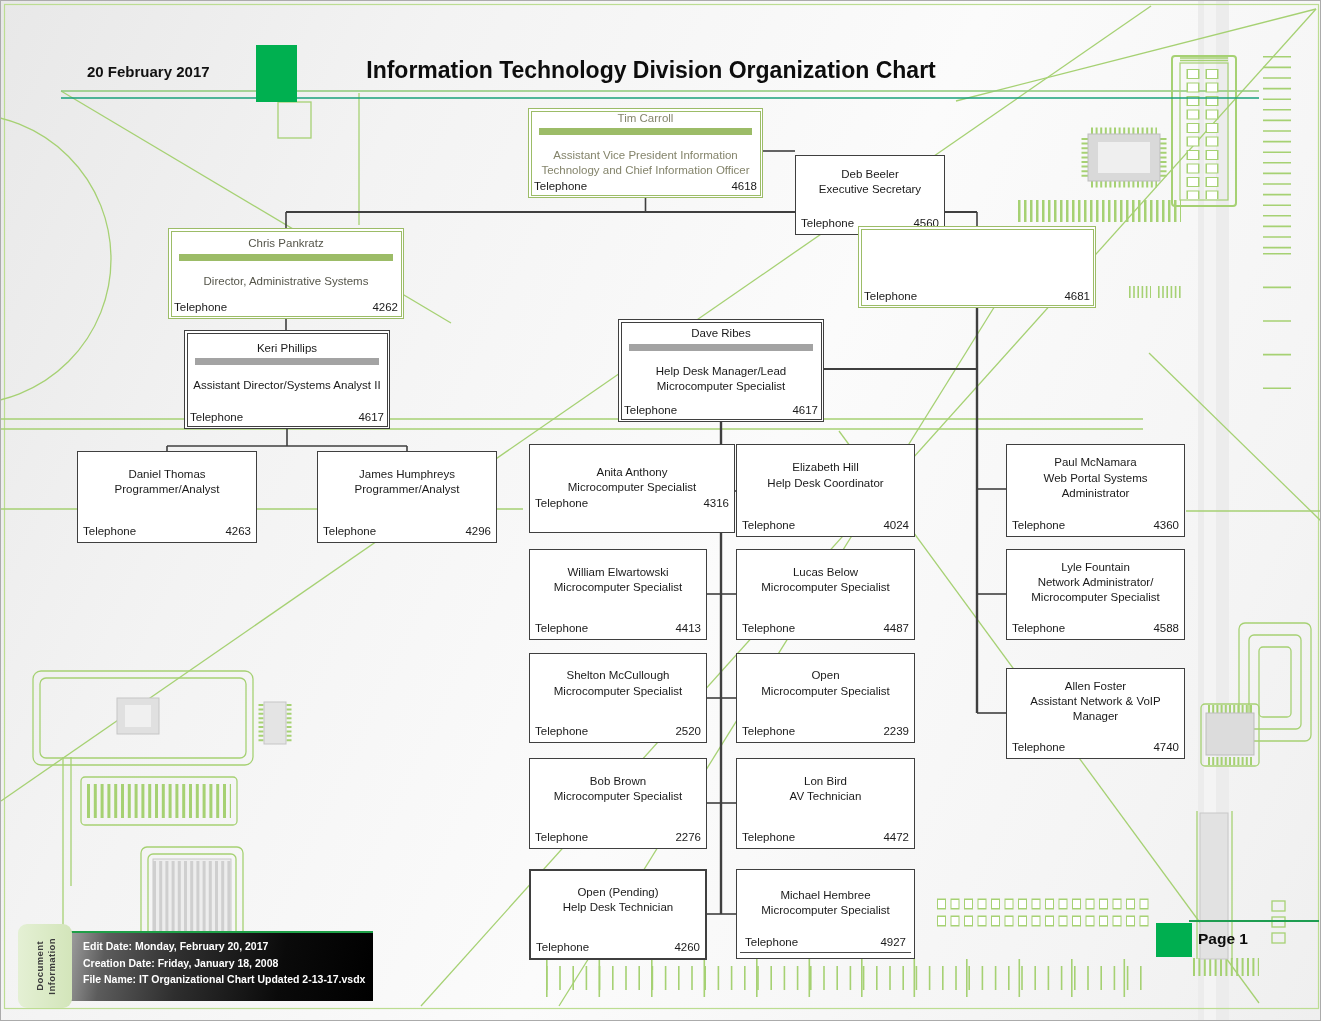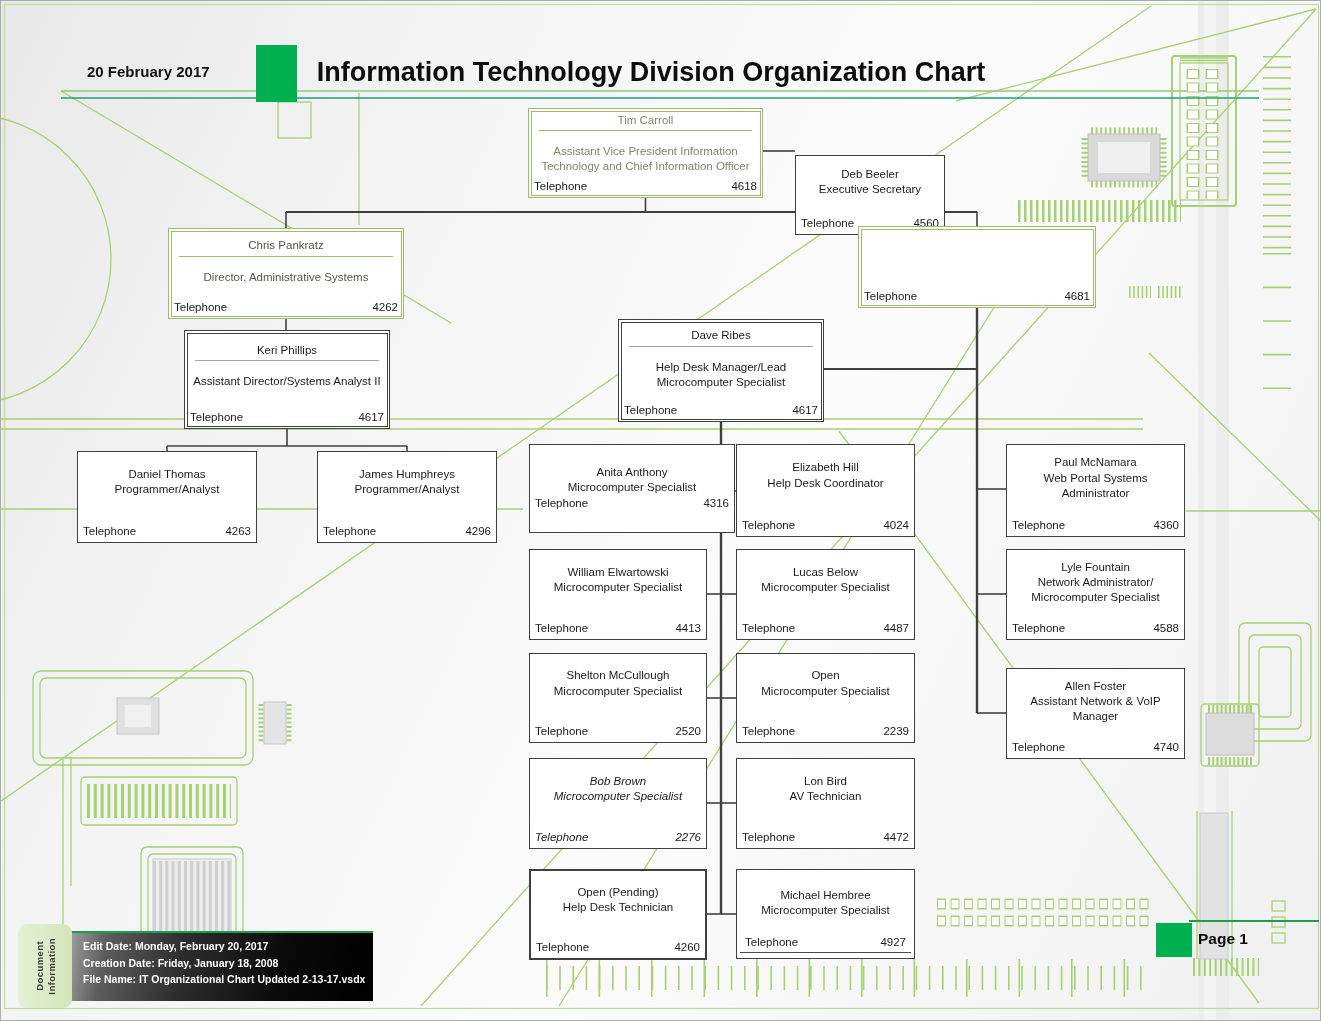--- a/index.html
+++ b/index.html
@@ -5,34 +5,34 @@
   html,body{margin:0;padding:0;background:#888;}
   .page{
     position:relative; width:1321px; height:1021px; overflow:hidden;
     font-family:"Liberation Sans", sans-serif;
     background:linear-gradient(115deg,#E8E8E8 0%,#F3F3F3 25%,#FBFBFB 55%,#F4F4F4 85%,#EFEFEF 100%);
     border:1px solid #ABABAB; box-sizing:border-box;
   }
   svg.bglayer{position:absolute;left:0;top:0;z-index:0;}
   
   .hdr-date{position:absolute;left:86px;top:62px;font-size:15px;font-weight:bold;color:#111;z-index:3;}
-  .hdr-title{position:absolute;left:310px;top:56px;width:680px;text-align:center;font-size:27px;font-weight:bold;color:#0d0d0d;z-index:3;}
+  .hdr-title{position:absolute;left:310px;top:56px;width:680px;text-align:center;font-size:23px;font-weight:bold;color:#0d0d0d;z-index:3;}
   .accent-square{position:absolute;left:255px;top:44px;width:41px;height:57px;background:#00B050;z-index:2;}
   
   .node{
     position:absolute;background:#fff;border:1.6px solid #3f3f3f;box-sizing:border-box;
     display:flex;flex-direction:column;text-align:center;
     font-size:11.5px;line-height:1.32;color:#1a1a1a;z-index:2;
   }
   .v-double::before{content:"";position:absolute;inset:1.5px;border:1px solid #3f3f3f;pointer-events:none;}
   .v-green{border-color:#9CBC67;}
   .v-green::before{border-color:#9CBC67;}
   .v-bold{border-width:2.3px;}
   .nbody{margin:auto 0;padding:2px 4px 0;position:relative;}
-  .has-div .nname{border-bottom:1px solid #a3a3a3;padding-bottom:2px;margin:0 6px 13px;}
+  .has-div .nname{border-bottom:7px solid #a3a3a3;padding-bottom:2px;margin:0 6px 13px;}
   .v-green.has-div .nname{border-bottom-color:#9CBC67;}
   .v-green .nname,.v-green .ntitle{color:#55554a;}
   .t-olive .nname,.t-olive .ntitle{color:#84846B;}
   .ntel{display:flex;justify-content:space-between;padding:0 5px 3px;margin-top:auto;position:relative;}
   .tel-mid .nbody{margin:auto 0 0;}
   .tel-mid .ntel{margin:1px 0 auto;}
   .tel-underline .ntel{border-bottom:1.4px solid #4a4a4a;padding-bottom:2px;margin:0 3px 5px;}
   
   .doc-tab{
     position:absolute;left:17px;top:923px;width:54px;height:84px;z-index:3;
@@ -359,21 +359,21 @@
     <div class="nbody">
       <div class="nname">Allen Foster</div>
       <div class="ntitle">Assistant Network &amp; VoIP Manager</div>
     </div>
     <div class="ntel">
       <span>Telephone</span>
       <span>4740</span>
     </div>
   </div>
 
-  <div class="node" style="left:528px;top:757px;width:178px;height:91px;font-style:italic;">
+  <div class="node" style="left:528px;top:757px;width:178px;height:91px;">
     <div class="nbody">
       <div class="nname">Bob Brown</div>
       <div class="ntitle">Microcomputer Specialist</div>
     </div>
     <div class="ntel">
       <span>Telephone</span>
       <span>2276</span>
     </div>
   </div>
 

